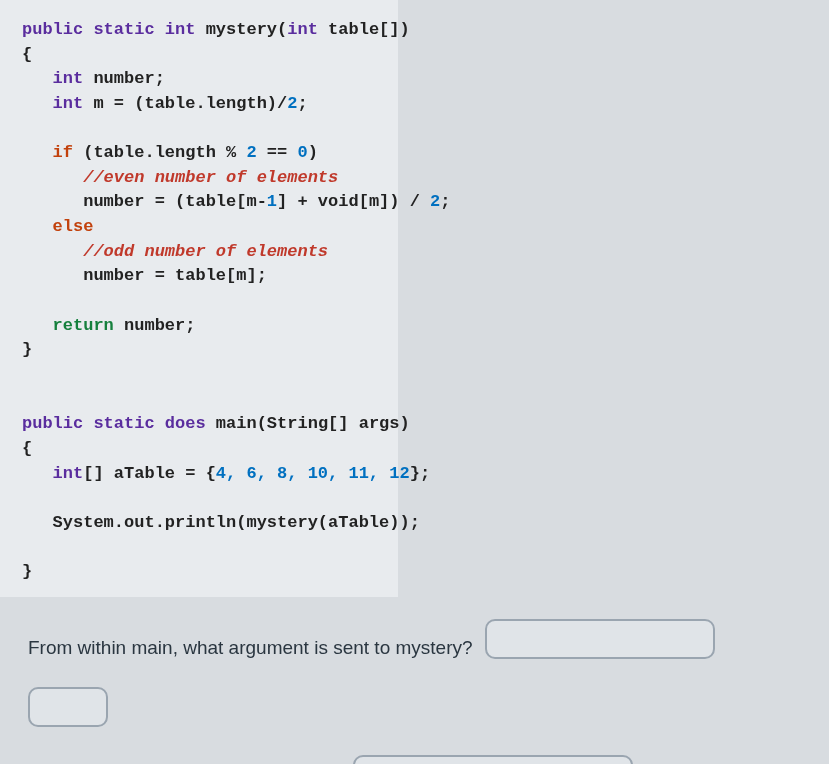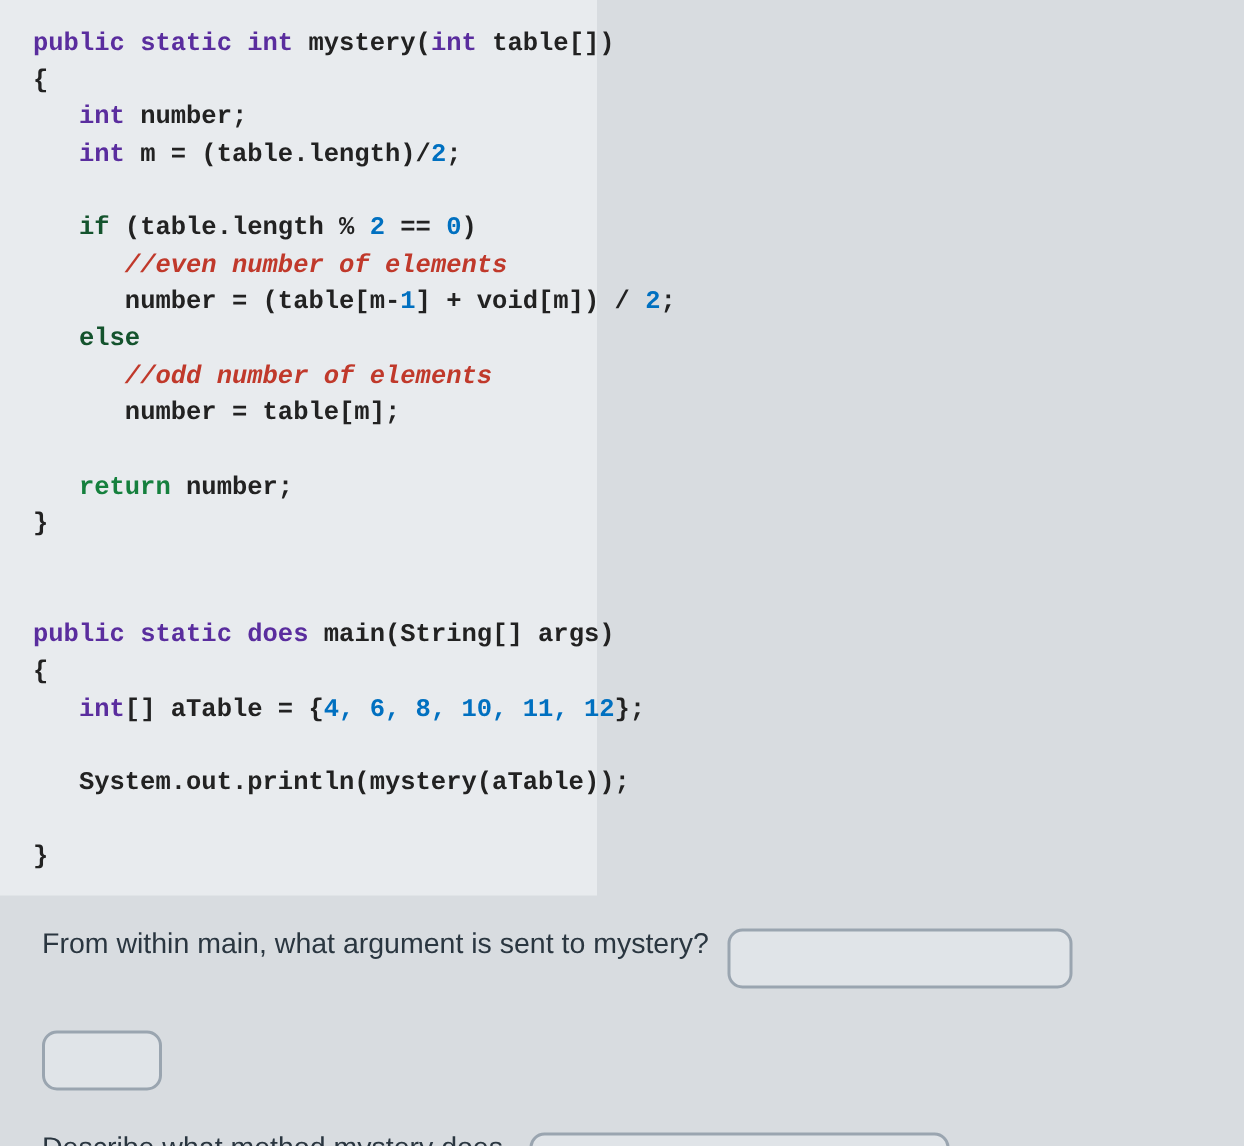--- a/index.html
+++ b/index.html
@@ -18,33 +18,33 @@
       font-size: 17px;
       font-weight: bold;
       line-height: 1.45;
       width: 398px;
       white-space: pre;
       color: #222;
     }
     .kw-public { color: #5a2d9e; }
     .kw-static { color: #5a2d9e; }
     .kw-type { color: #5a2d9e; }
-    .kw-ctrl { color: #14532d; }
+    .kw-ctrl { color: #c2410c; }
     .kw-return { color: #15803d; }
     .num { color: #0070c0; }
     .comment { color: #c0392b; font-style: italic; }
     
     .questions {
       padding: 22px 28px 10px 28px;
       font-size: 19px;
       color: #2a3640;
     }
     .question-row {
       display: flex;
-      align-items: flex-start;
+      align-items: flex-end;
       gap: 12px;
       margin-bottom: 28px;
     }
     .question-row input {
       border: 2px solid #9aa5b0;
       border-radius: 10px;
       background: #e0e4e8;
       height: 40px;
       padding: 4px 10px;
       font-size: 16px;

